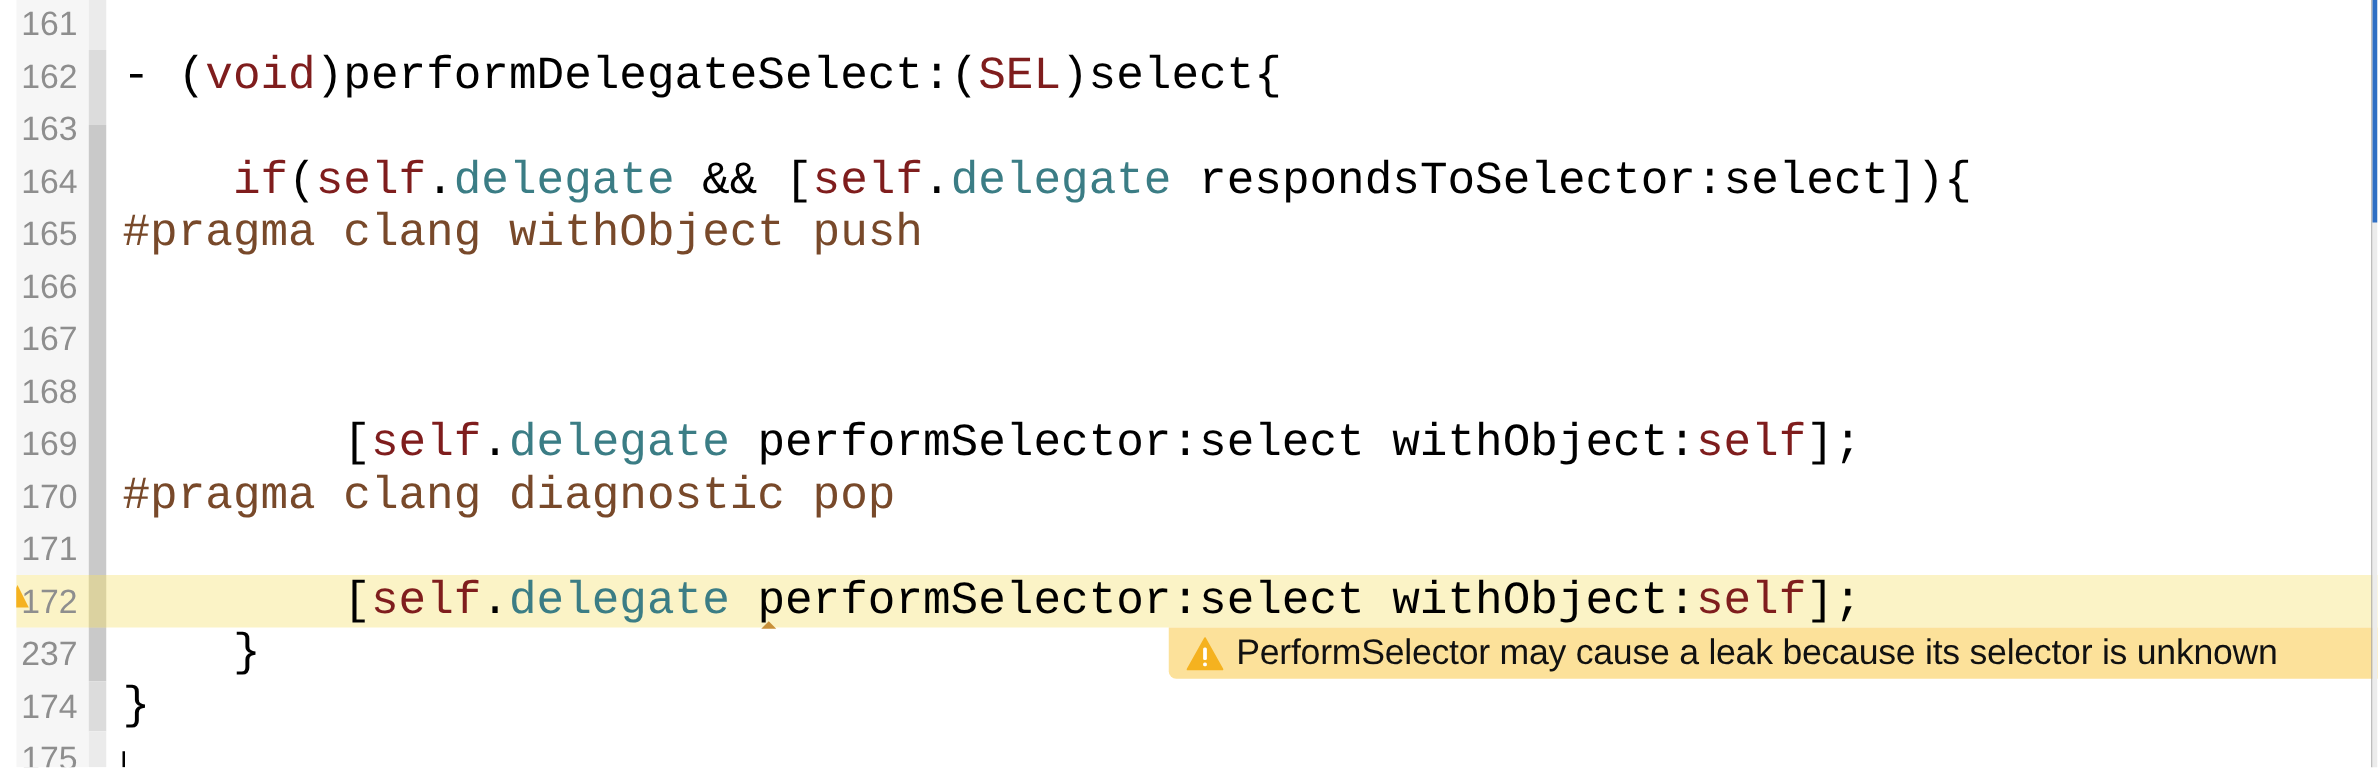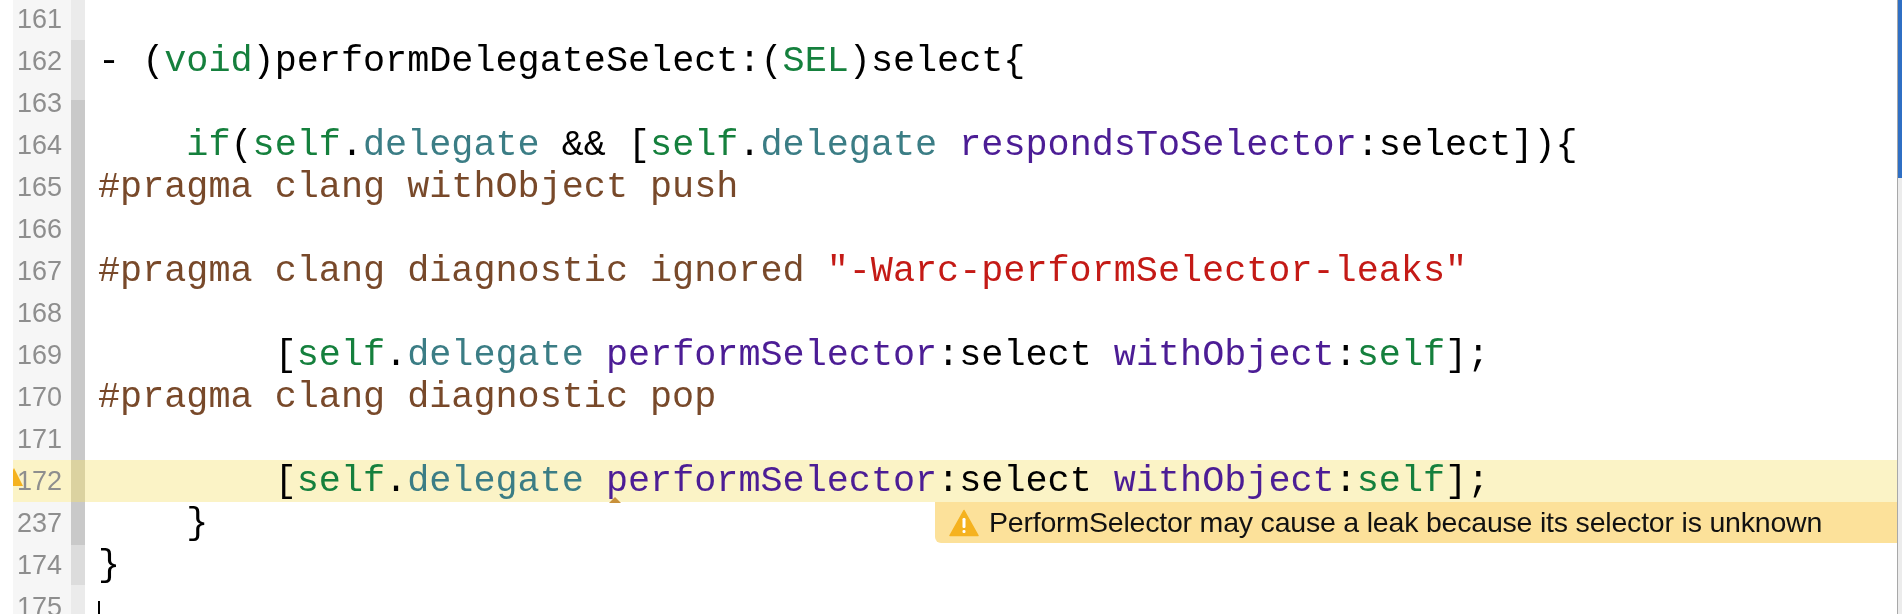--- a/index.html
+++ b/index.html
@@ -17,23 +17,23 @@
     position: absolute; left: 0; width: 49px; height: 42px; line-height: 42px;
     text-align: right; font-family: "Liberation Sans", "DejaVu Sans", sans-serif;
     font-size: 27px; color: #8e8e8e;
   }
   .ltext {
     position: absolute; left: 85px; height: 42px; line-height: 42px;
     font-size: 36.8px; white-space: pre; color: #000000;
   }
   .hl-bg { position: absolute; left: 0; width: 1897px; height: 42px; background: #fbf3c6; }
   .hl-rib { position: absolute; left: 58px; width: 14px; height: 42px; background: rgba(160,150,90,0.35); }
-  .kw { color: #15803d; }
+  .kw { color: #7f1d1d; }
   .prop { color: #3b7d85; }
-  .meth { color: #4c1d95; }
+  .meth { color: #000000; }
   .pp { color: #78492a; }
   .str { color: #c41a16; }
   .plain { color: #000000; }
   .gutter-warn {
     position: absolute; left: -8px; top: 468px; width: 0; height: 0;
     border-left: 9px solid transparent; border-right: 9px solid transparent;
     border-bottom: 18px solid #f5b21f;
   }
   .caret-mark {
     position: absolute; left: 596px; top: 497px; width: 0; height: 0;
@@ -91,21 +91,20 @@
       <div class="line" style="top: 166px;">
         <span class="lnum">165</span>
         <span class="ltext"><span class="pp">#pragma clang withObject push</span></span>
       </div>
       <div class="line" style="top: 208px;">
         <span class="lnum">166</span>
         <span class="ltext"></span>
       </div>
       <div class="line" style="top: 250px;">
         <span class="lnum">167</span>
-        <span class="ltext"><span class="pp">#pragma clang diagnostic ignored </span><span class="str">"-Warc-performSelector-leaks"</span></span>
       </div>
       <div class="line" style="top: 292px;">
         <span class="lnum">168</span>
         <span class="ltext"></span>
       </div>
       <div class="line" style="top: 334px;">
         <span class="lnum">169</span>
         <span class="ltext"><span class="plain">        [</span><span class="kw">self</span><span class="plain">.</span><span class="prop">delegate</span><span class="plain"> </span><span class="meth">performSelector</span><span class="plain">:select </span><span class="meth">withObject</span><span class="plain">:</span><span class="kw">self</span><span class="plain">];</span></span>
       </div>
       <div class="line" style="top: 376px;">

